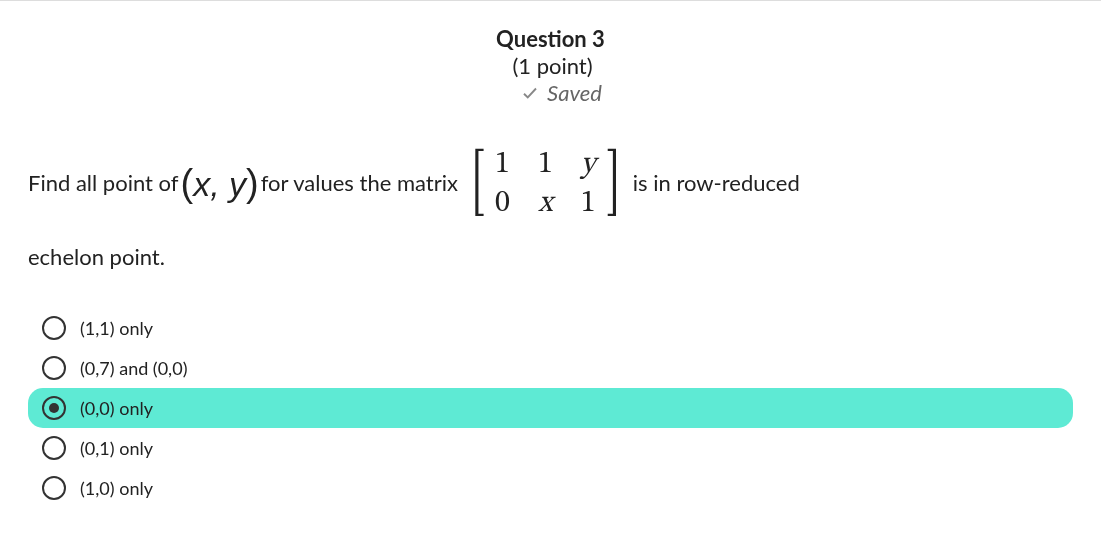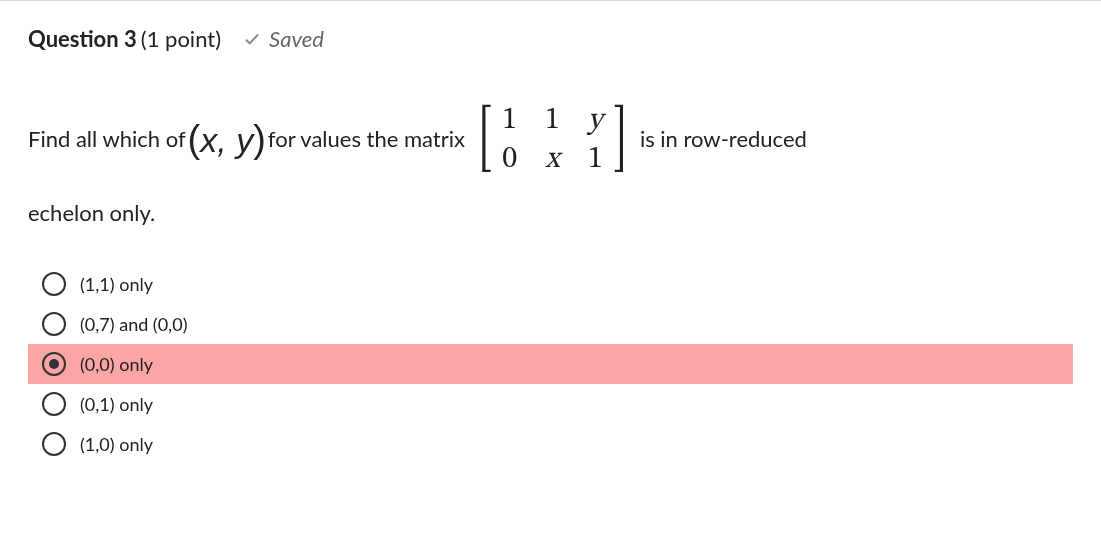--- a/index.html
+++ b/index.html
@@ -12,22 +12,23 @@
       color: #222;
       background: #fff;
       width: 1101px;
       height: 542px;
       padding: 24px 28px;
       border-top: 1px solid #ddd;
     }
     .question-header {
       display: flex;
       align-items: center;
-      margin-bottom: 42px;
+      margin-bottom: 32px;
       font-size: 22px;
+      flex-direction: column;
     }
     .question-number {
       font-weight: 700;
     }
     .question-points {
       font-weight: 400;
       margin-left: 4px;
     }
     .saved-badge {
       display: inline-flex;
@@ -98,21 +99,22 @@
       padding-left: 14px;
     }
     .option-row {
       display: flex;
       align-items: center;
       padding: 8px 4px 8px 14px;
       margin-left: -14px;
       font-size: 18px;
     }
     .option-row.selected {
-      background: #fca5a5;
+      background: #5eead4;
+      border-radius: 15px;
     }
     .radio {
       width: 24px;
       height: 24px;
       border: 2px solid #333;
       border-radius: 50%;
       margin-right: 14px;
       display: flex;
       align-items: center;
       justify-content: center;
@@ -138,40 +140,40 @@
   <span class="saved-badge">
     <svg class="check-icon" viewBox="0 0 24 24">
       <polyline points="4,13 9,18 20,6"></polyline>
     </svg>
     <span>Saved</span>
   </span>
 </div>
 
 <div class="question-body">
   <div class="question-line">
-    <span>Find all which of </span>
+    <span>Find all point of </span>
     <span class="math-paren">
       <span class="paren">(</span>x,&nbsp;y<span class="paren">)</span>
     </span>
     <span> for values the matrix </span>
     <span class="matrix-wrap">
       <span class="bracket">[</span>
       <span class="matrix-grid">
         <span>1</span>
         <span>1</span>
         <span class="it">y</span>
         <span>0</span>
         <span class="it">x</span>
         <span>1</span>
       </span>
       <span class="bracket">]</span>
     </span>
     <span> is in row-reduced</span>
   </div>
-  <div class="echelon-line">echelon only.</div>
+  <div class="echelon-line">echelon point.</div>
 </div>
 
 <div class="options">
   <div class="option-row">
     <span class="radio"></span>
     <span>(1,1) only</span>
   </div>
   <div class="option-row">
     <span class="radio"></span>
     <span>(0,7) and (0,0)</span>

